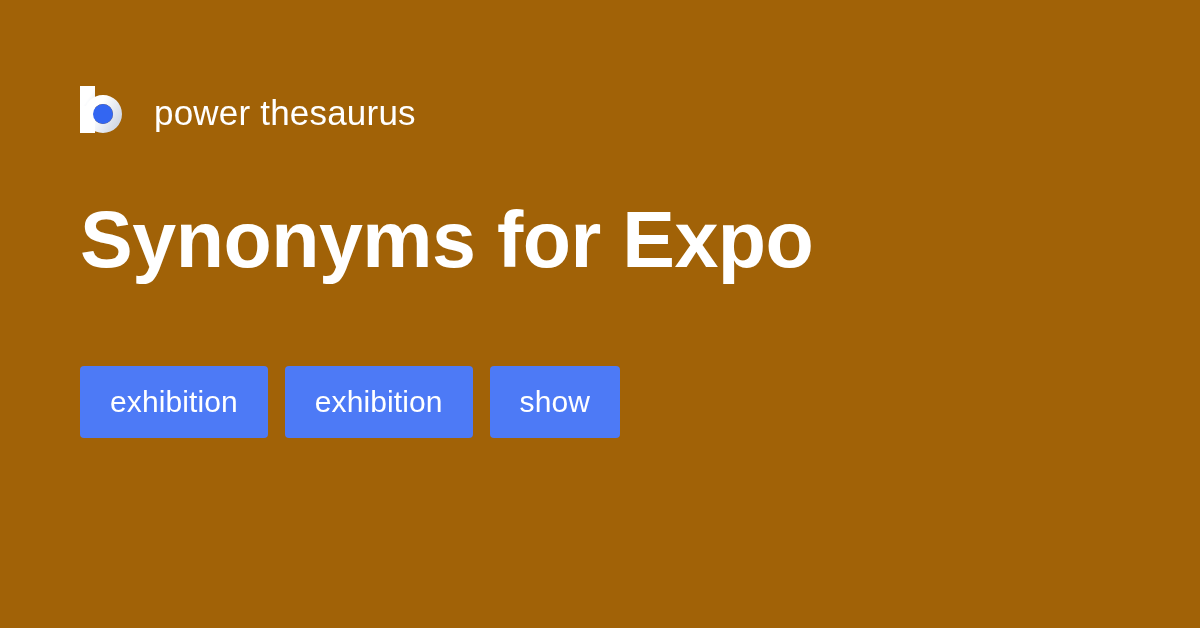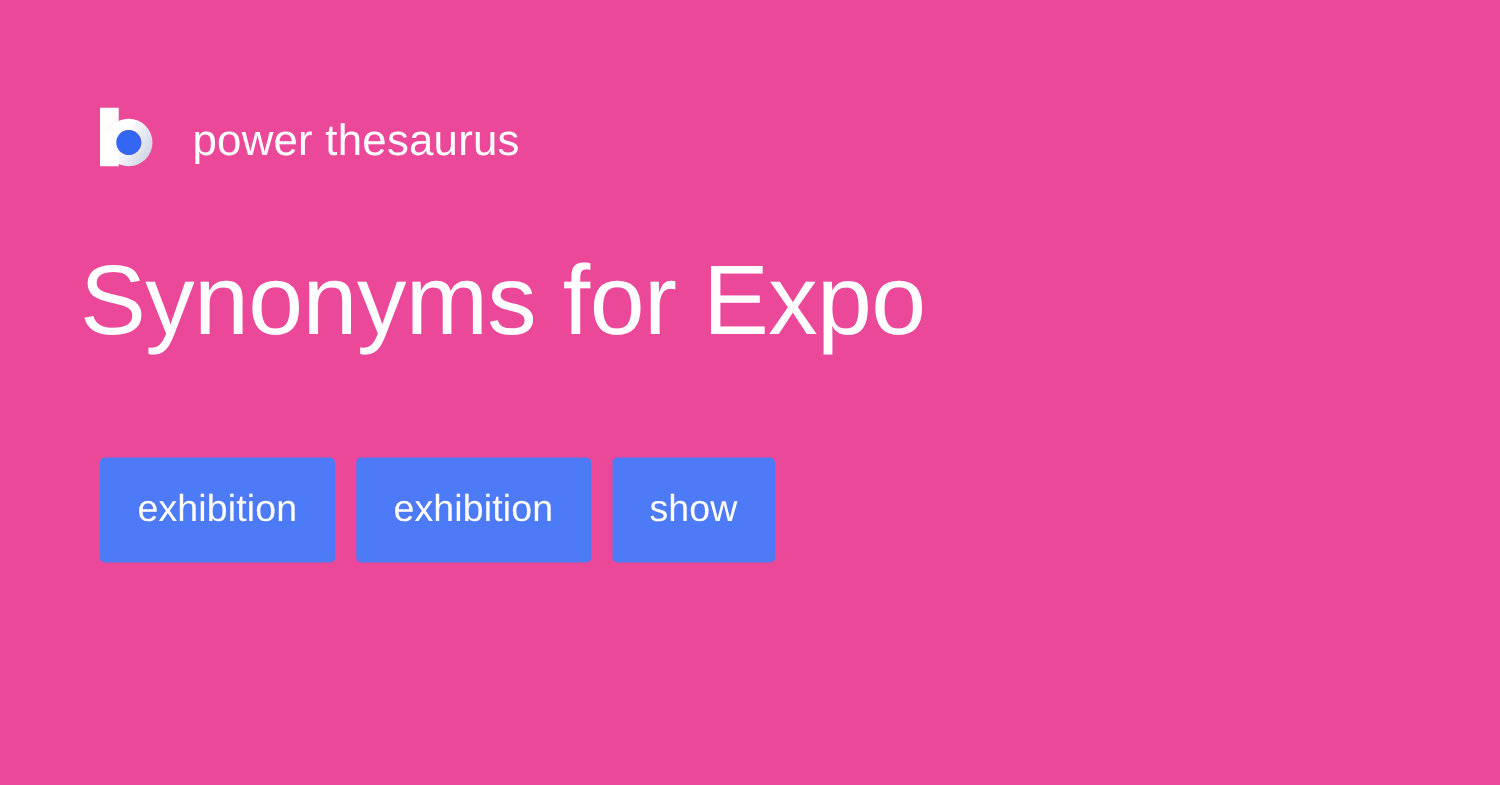--- a/index.html
+++ b/index.html
@@ -11,21 +11,21 @@
     height: 628px;
     overflow: hidden;
     font-family: "Liberation Sans", sans-serif;
     background: #3366f2;
   }
 
   .card {
     position: relative;
     width: 1200px;
     height: 628px;
-    background: #ec4899;
+    background: #a16207;
     box-sizing: border-box;
   }
 
   
   .brand {
     position: absolute;
     left: 80px;
     top: 82px;
     display: flex;
     align-items: center;
@@ -47,44 +47,44 @@
     color: #ffffff;
     white-space: nowrap;
     line-height: 1;
     position: relative;
     top: 1px;
   }
 
   
   .headline {
     position: absolute;
-    left: 64px;
+    left: 80px;
     top: 199px;
     margin: 0;
     font-size: 79px;
-    font-weight: 400;
+    font-weight: 700;
     letter-spacing: -0.5px;
     color: #ffffff;
     line-height: 1.05;
     white-space: nowrap;
   }
 
   
   .chips {
     position: absolute;
     left: 80px;
     top: 366px;
     width: 1040px;
     display: flex;
     flex-wrap: wrap;
     gap: 20px 17px;
   }
 
   .chip {
-    height: 84px;
+    height: 72px;
     box-sizing: border-box;
     display: flex;
     align-items: center;
     justify-content: center;
     padding: 0 30px;
     background: #4d7af6;
     border-radius: 4px;
     color: #ffffff;
     font-size: 30px;
     font-weight: 400;

